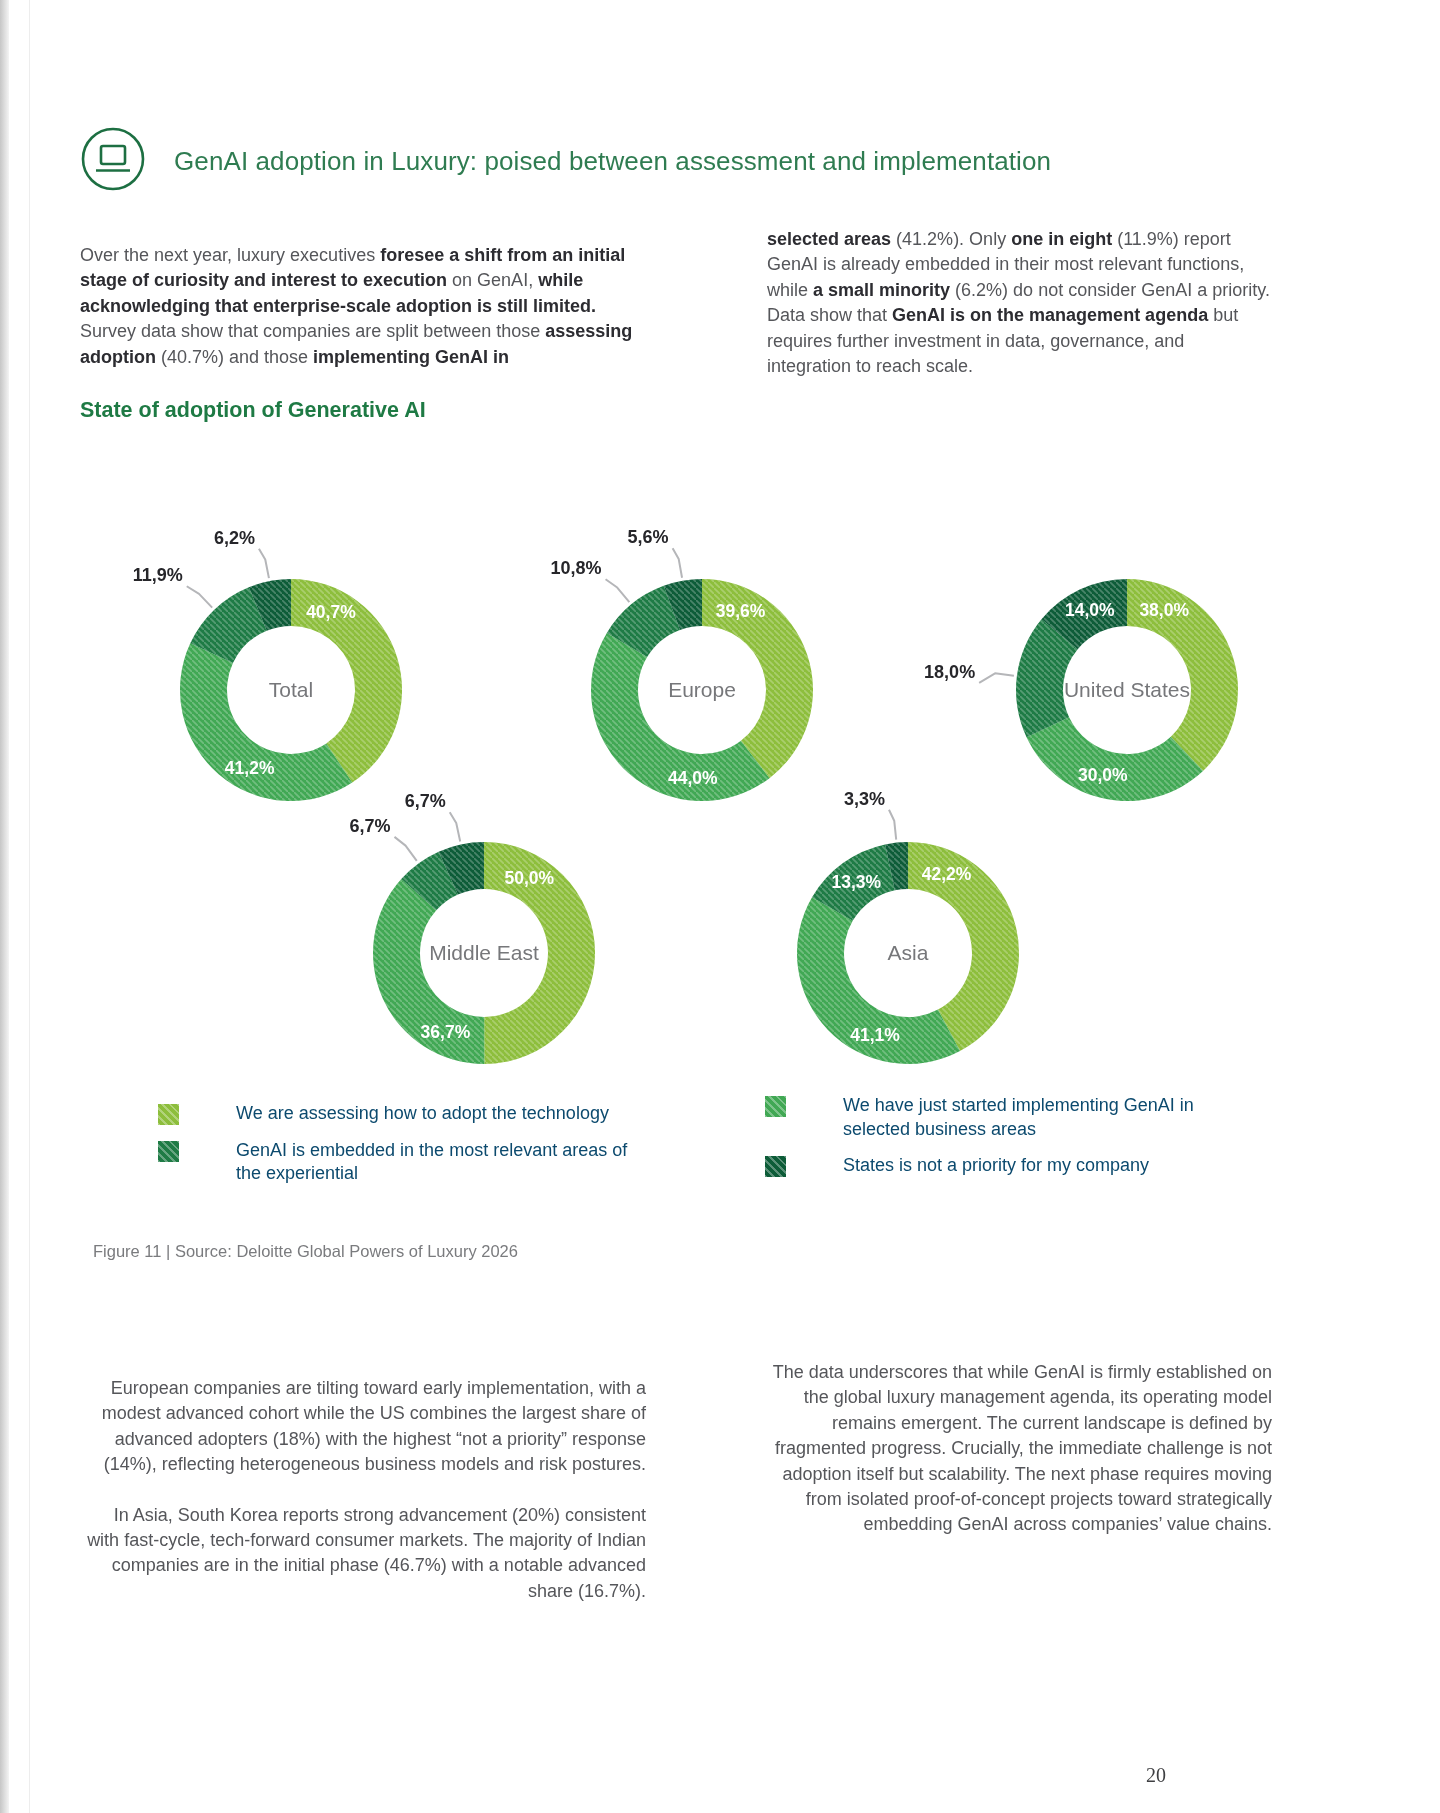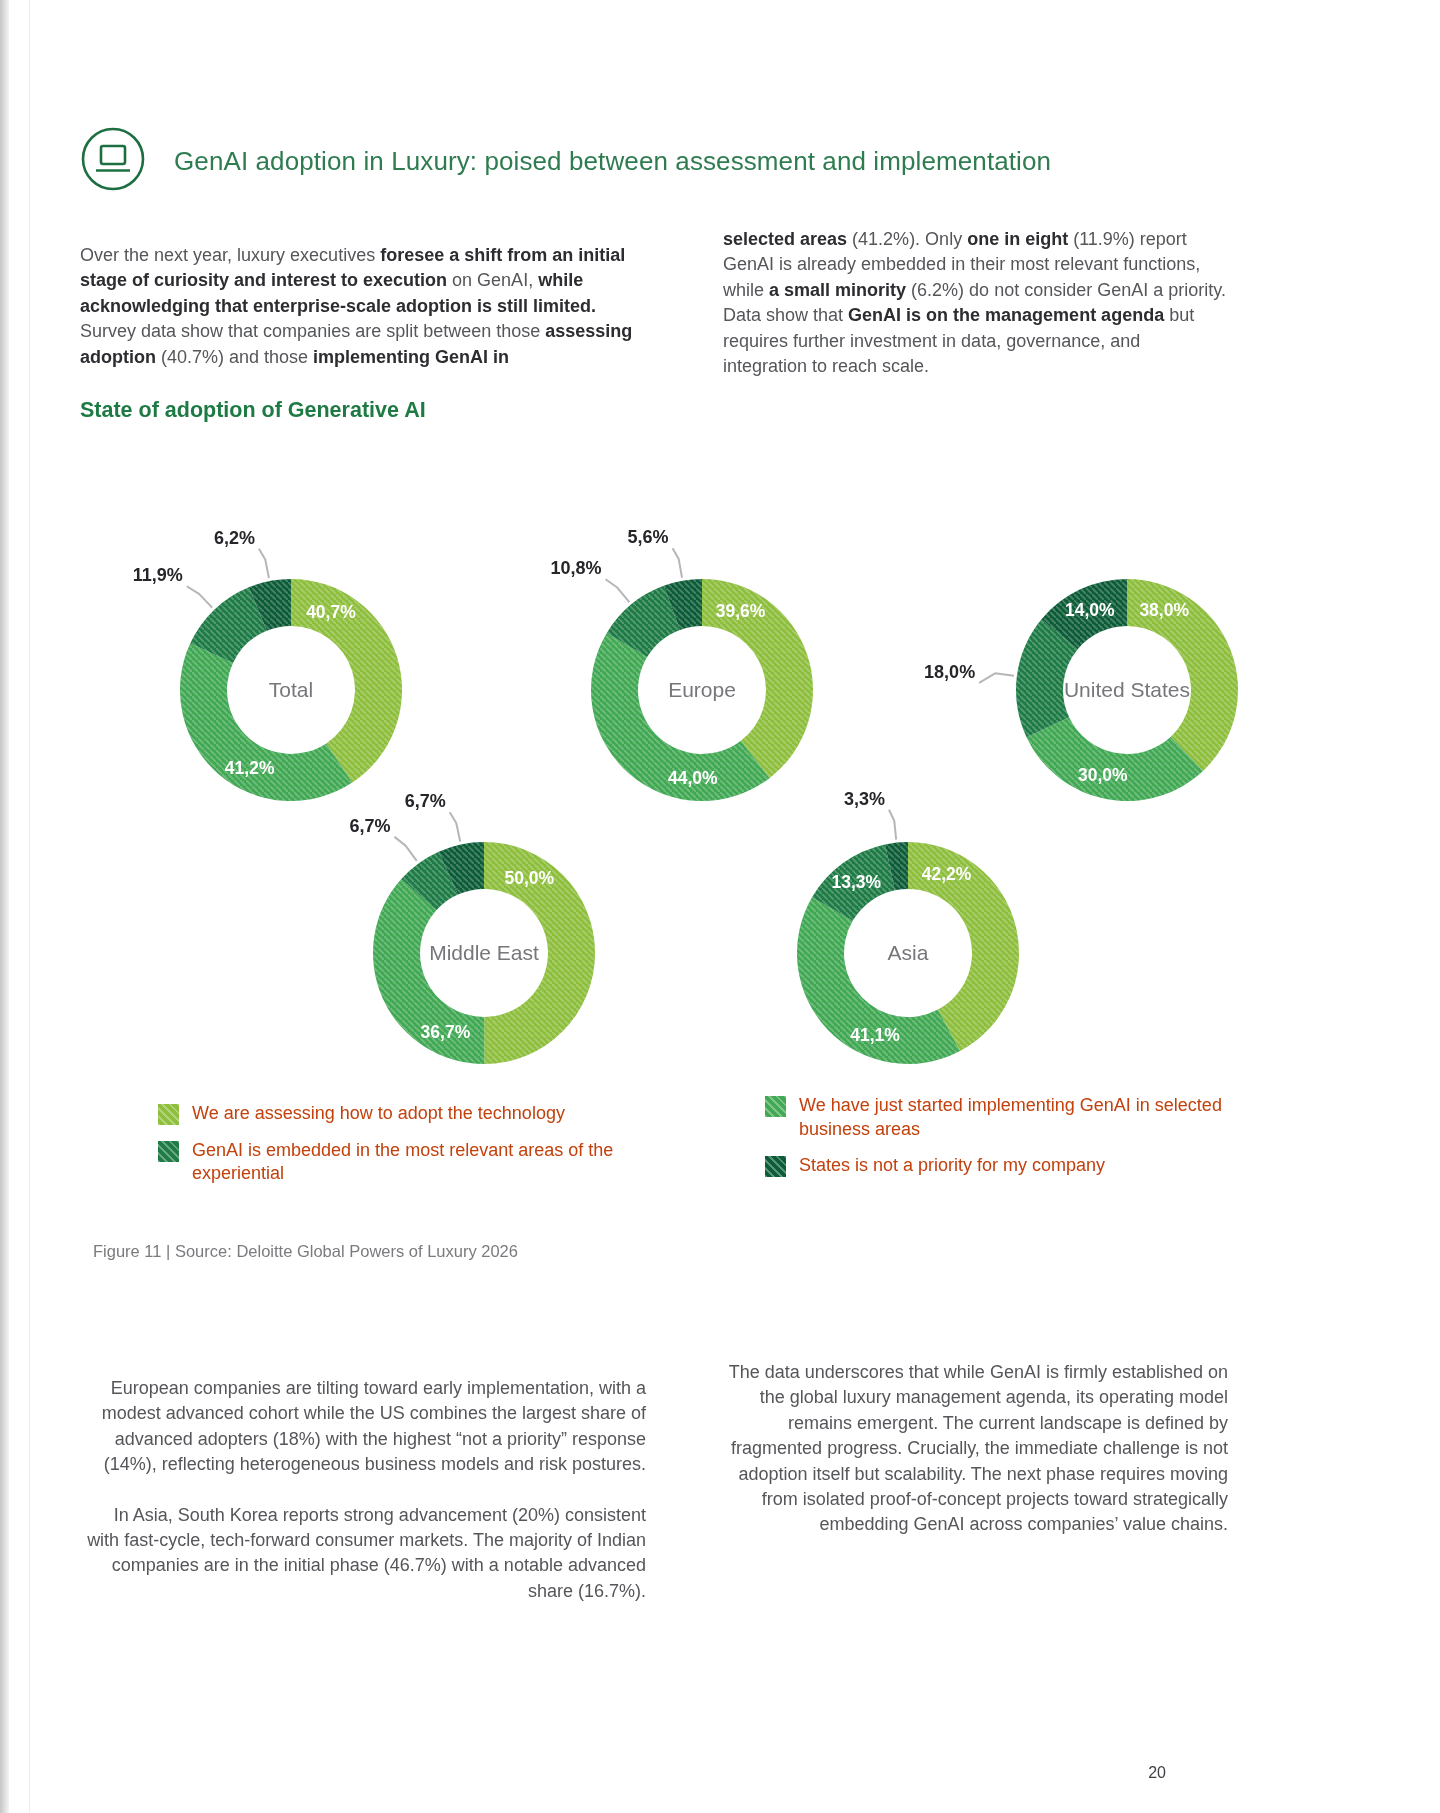--- a/index.html
+++ b/index.html
@@ -9,38 +9,38 @@
         background:linear-gradient(90deg,#c6c6c6,#f4f4f4);}
   .edge-line{position:absolute;left:29px;top:0;width:1px;height:100%;background:#ededed;}
   .hdr{position:absolute;left:80px;top:126px;display:flex;align-items:center;gap:28px;}
   .hdr-title{font-size:26px;color:#2f7c51;letter-spacing:0.1px;}
   .section-title{position:absolute;left:80px;top:398px;font-size:21.5px;font-weight:700;color:#1e7a44;}
   .txt{font-size:18px;line-height:25.4px;color:#55565a;}
   .txt .b{font-weight:700;color:#2c2c31;}
   .intro{position:absolute;left:80px;top:227px;width:1240px;}
   .body-lower{position:absolute;left:80px;top:1360px;width:1240px;}
   .col-l{position:absolute;left:0;top:16px;width:566px;}
-  .col-r{position:absolute;left:643px;top:0;width:505px;}
+  .col-r{position:absolute;left:687px;top:0;width:505px;}
   .para{margin:0 0 25px 0;text-align:right;}
   #charts-svg{position:absolute;left:0;top:0;width:1440px;height:1813px;pointer-events:none;}
   #charts-svg text{font-family:"Liberation Sans","DejaVu Sans",sans-serif;}
   .seg-label{font-size:17.5px;font-weight:700;fill:#ffffff;}
   .callout{font-size:18px;font-weight:700;fill:#26262a;}
   .center-label{font-size:21px;fill:#76777a;}
   .leader{fill:none;stroke:#b5b6b9;stroke-width:2;stroke-linejoin:round;}
   .legend{position:absolute;left:158px;top:1102px;width:1140px;}
   .legend-col{position:absolute;top:0;}
   .legend-col.left{left:0;width:480px;}
   .legend-col.right{left:607px;top:-8px;width:480px;}
   .legend-item{display:flex;align-items:flex-start;margin-bottom:13px;}
   .swatch{width:21px;height:21px;margin-right:13px;margin-top:2px;flex-shrink:0;}
-  .legend-label{font-size:18px;line-height:23.5px;color:#c2410c;}
+  .legend-label{font-size:18px;line-height:23.5px;color:#0c4a6e;margin-left:44px;}
   .caption{position:absolute;left:93px;top:1242px;font-size:16.5px;color:#7a7b7e;}
   .pagenum{position:absolute;left:1100px;top:1764px;width:66px;text-align:right;
-           font-size:16px;color:#3e3f42;}
+           font-size:20px;color:#3e3f42;font-family:Liberation Serif, serif;}
 </style>
 </head>
 <body>
 
 <div class="page">
   <div class="edge-shadow"></div>
   <div class="edge-line"></div>
 
   <div class="hdr">
     <span>

